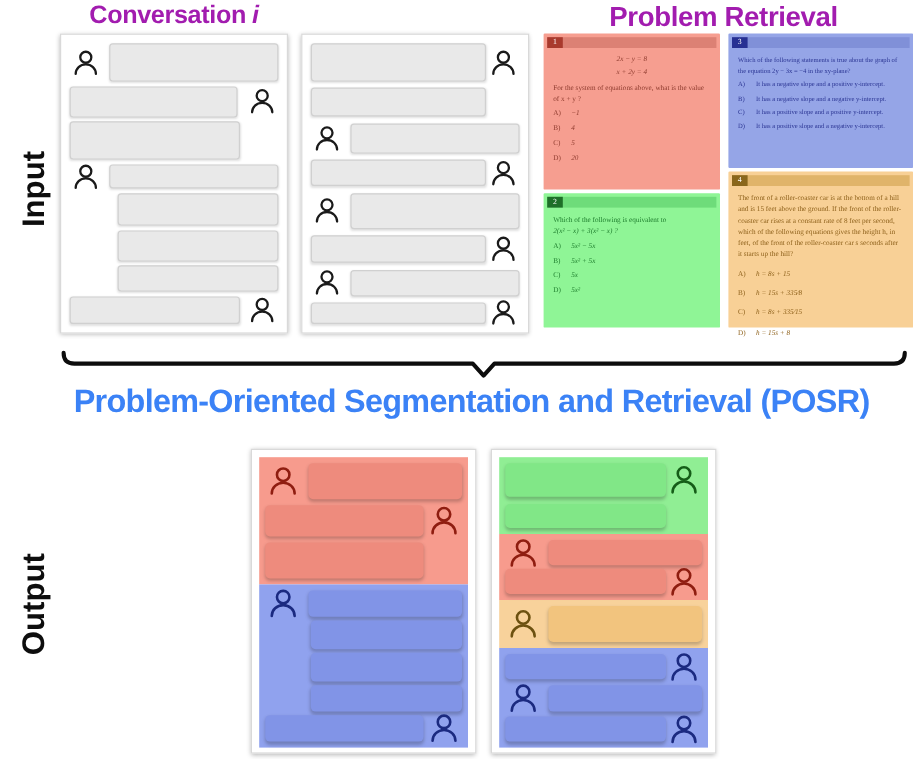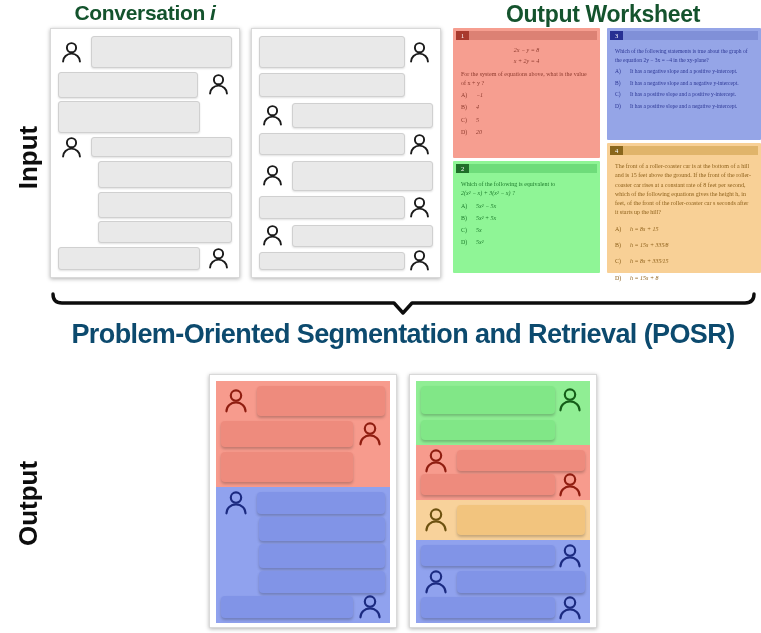--- a/index.html
+++ b/index.html
@@ -7,21 +7,21 @@
          font-family:"Liberation Sans",sans-serif;color:#111;}
 
   
   .rot{position:absolute;width:140px;text-align:center;font-weight:bold;font-size:26px;
        transform:rotate(-90deg);white-space:nowrap;color:#0d0d0d;}
   #lbl-input{left:-42px;top:142px;}
   #lbl-output{left:-42px;top:488px;}
 
   
   .chead{position:absolute;top:1px;font-weight:bold;font-size:21px;text-align:center;
-         letter-spacing:-0.3px;color:#14532d;}
+         letter-spacing:-0.3px;color:#a21caf;}
   #hdr-i{left:50px;width:190px;}
   #hdr-j{left:251px;width:190px;}
   #hdr-ws{left:445px;width:316px;font-size:23px;}
   .chead .idx{font-style:italic;margin-left:5px;}
 
   
   .panel{position:absolute;background:#fff;border:1px solid #d9d9d9;box-sizing:border-box;
          box-shadow:0 1px 4px rgba(0,0,0,.30);}
   #conv-i{left:50px;top:28px;width:190px;height:250px;padding:7px;}
   #conv-j{left:251px;top:28px;width:190px;height:250px;padding:7px;}
@@ -64,23 +64,23 @@
   .eq{text-align:center;font-style:italic;margin:2px 0;}
   .q{margin:3px 0 2px;}
   .qm{font-style:italic;}
   .opt{display:flex;gap:5px;margin-top:3px;}
   .opt .ol{flex:none;width:10px;}
   .ot-math{font-style:italic;}
   .sp{margin-top:7px;}
 
   
   #brace{position:absolute;left:0;top:286px;}
-  #posr-title{position:absolute;left:45px;top:319px;width:716px;text-align:center;
+  #posr-title{position:absolute;left:35px;top:319px;width:716px;text-align:center;
               font-size:27px;font-weight:bold;letter-spacing:-0.6px;white-space:nowrap;
-              color:#0c4a6e;}
+              color:#3b82f6;}
 
   
   .seg{box-sizing:border-box;padding:5px;display:flex;flex-direction:column;
        justify-content:space-between;}
   .seg-red{background:#f79b8d;} .seg-blue{background:#90a2ee;}
   .seg-green{background:#90ee94;} .seg-orange{background:#f8d29b;}
   .ob{border-radius:4px;height:100%;box-shadow:0 2px 3px rgba(0,0,0,.22);}
   .ob-red{background:#ee8b7d;} .ob-blue{background:#8194e7;}
   .ob-green{background:#81e787;} .ob-orange{background:#f2c47e;}
 </style>
@@ -95,21 +95,21 @@
       <path d="M3.2 21.5 a8.8 8.3 0 0 1 17.6 0" fill="none" stroke="currentColor" stroke-width="2" stroke-linecap="round"></path>
     </symbol>
   </svg>
 
   <div class="rot" id="lbl-input">Input</div>
   <div class="rot" id="lbl-output">Output</div>
 
   <div class="chead" id="hdr-i">
     <span>Conversation</span><span class="idx">i</span>
   </div>
-  <div class="chead" id="hdr-ws">Output Worksheet</div>
+  <div class="chead" id="hdr-ws">Problem Retrieval</div>
 
   <div class="panel" id="conv-i">
     <div class="cstack">
       <div class="crow" style="height:32px">
         <svg class="person pi ic-l">
             <use href="#sym-person"></use>
           </svg>
         <div class="gb" style="flex:1"></div>
       </div>
       <div class="crow" style="height:26px">

